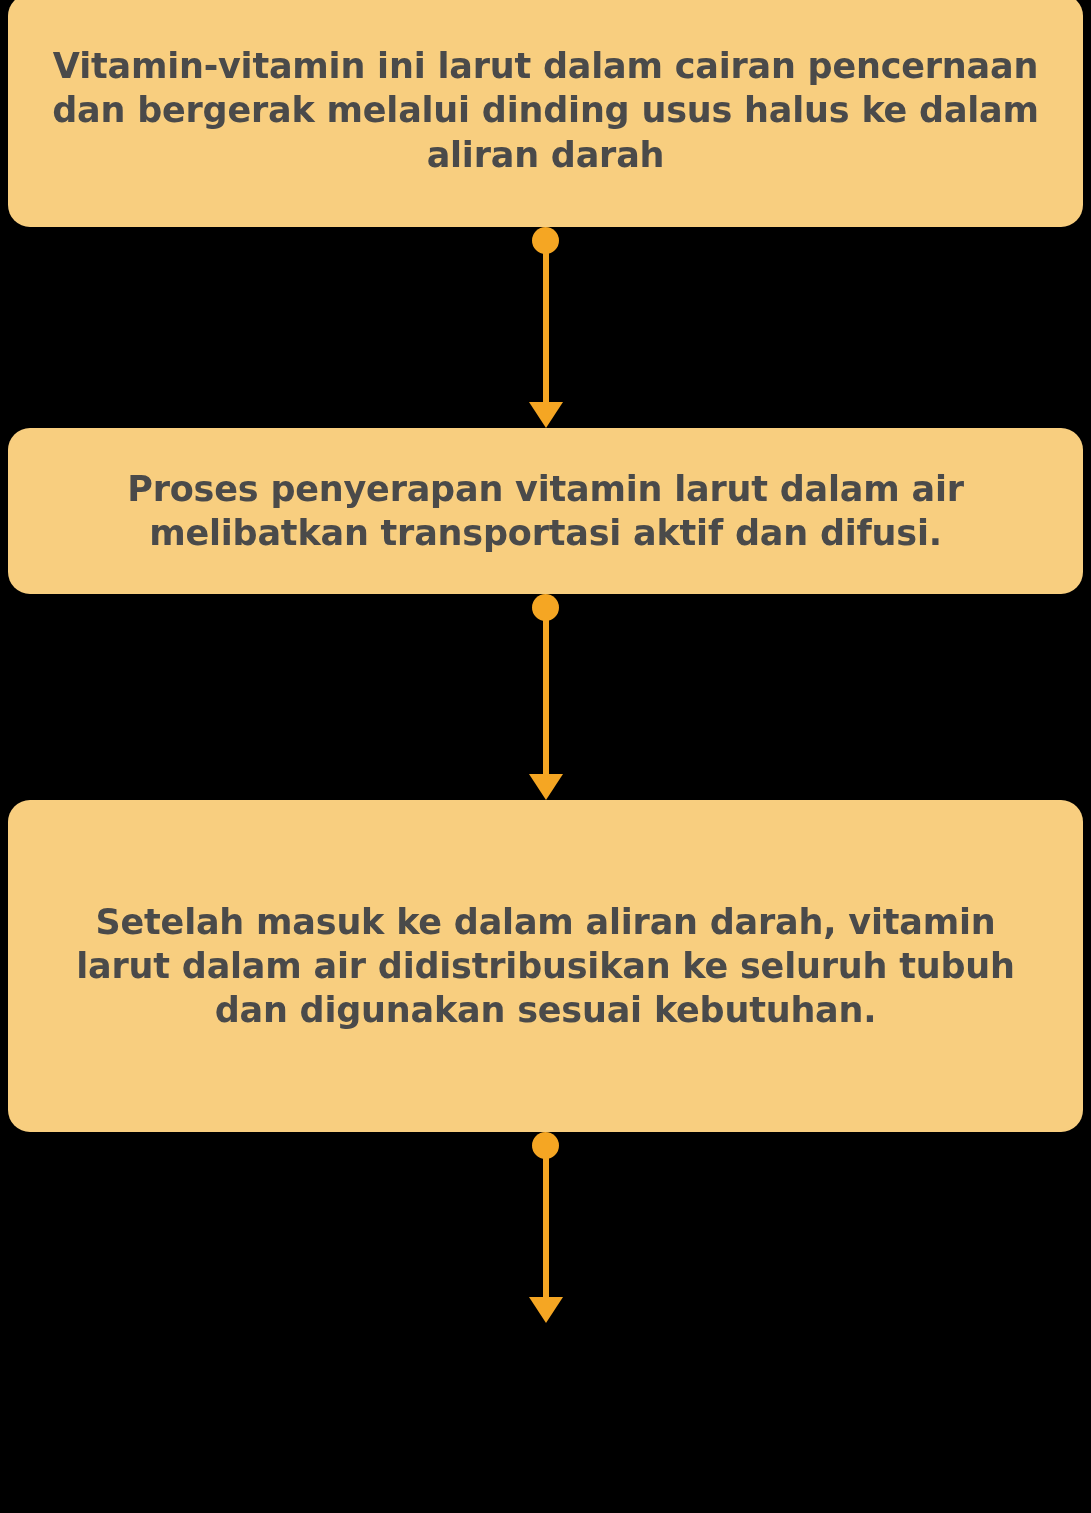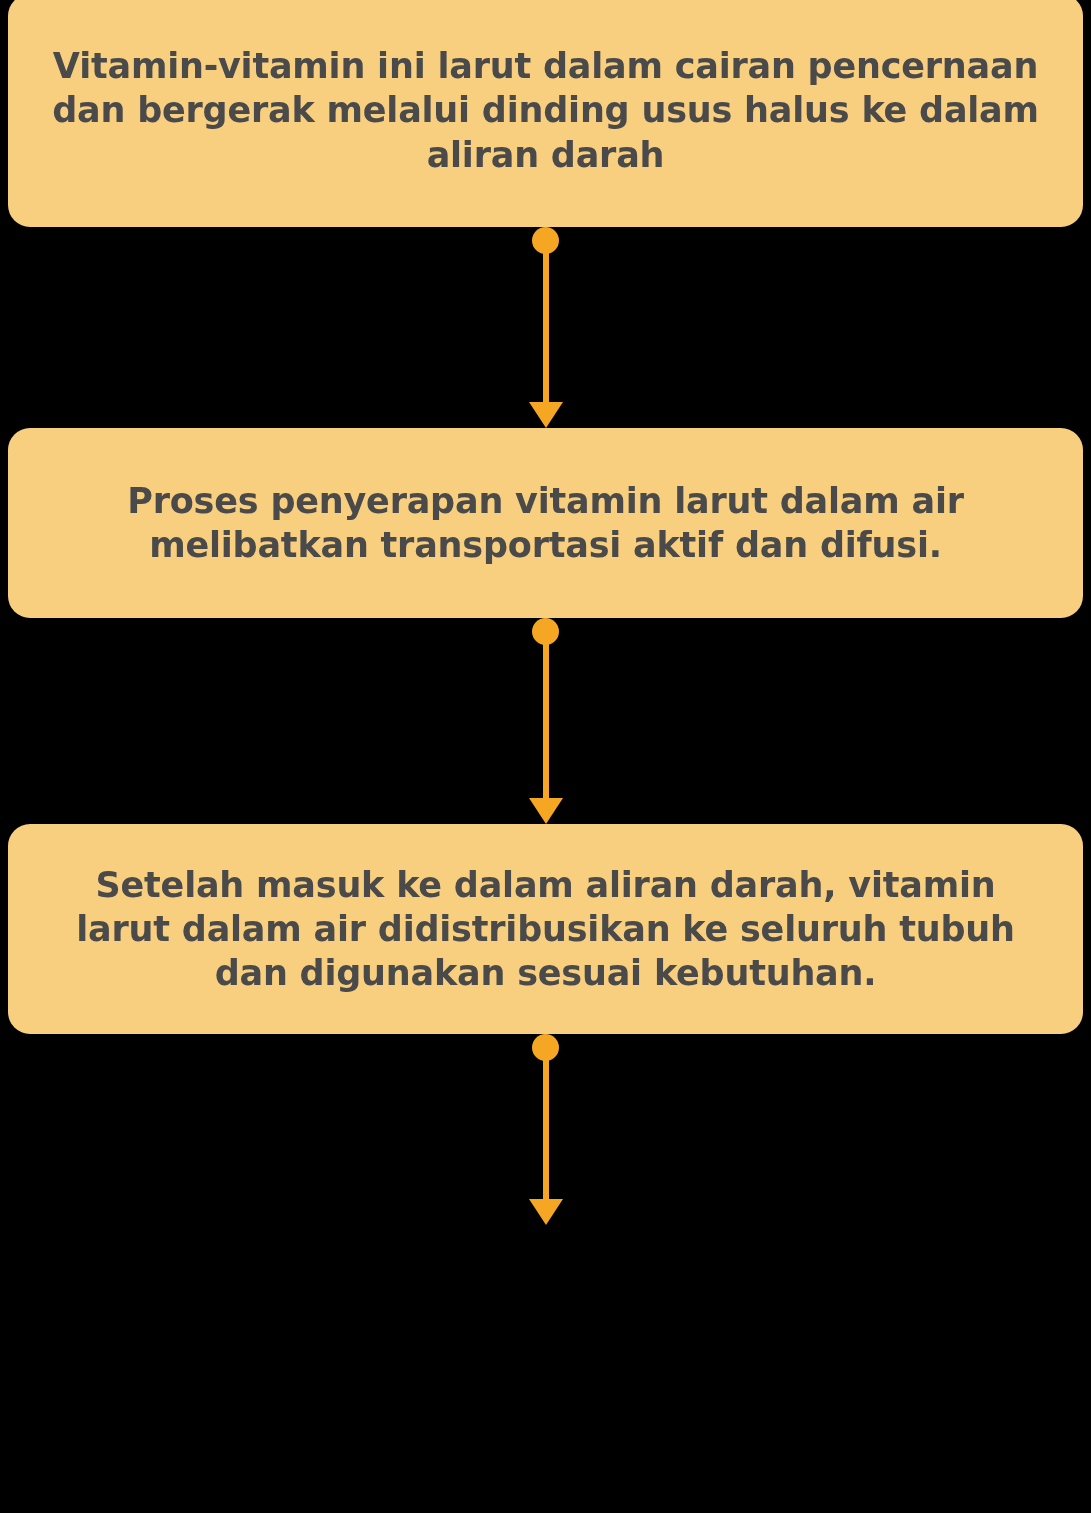--- a/index.html
+++ b/index.html
@@ -31,22 +31,22 @@
     justify-content: center;
     text-align: center;
     color: #4A4A4A;
     font-weight: bold;
     font-size: 35px;
     line-height: 1.26;
     letter-spacing: -0.2px;
     padding: 18px 42px;
   }
   .node-1 { height: 233px; margin-top: -6px; }
-  .node-2 { height: 190px; }
-  .node-3 { height: 210px; }
+  .node-2 { height: 166px; }
+  .node-3 { height: 332px; }
   .node-4 { height: 196px; margin-bottom: -6px; }
 
   .connector {
     width: 60px;
     display: flex;
     flex-direction: column;
     align-items: center;
     justify-content: flex-start;
   }
   .conn-1 { height: 201px; }

